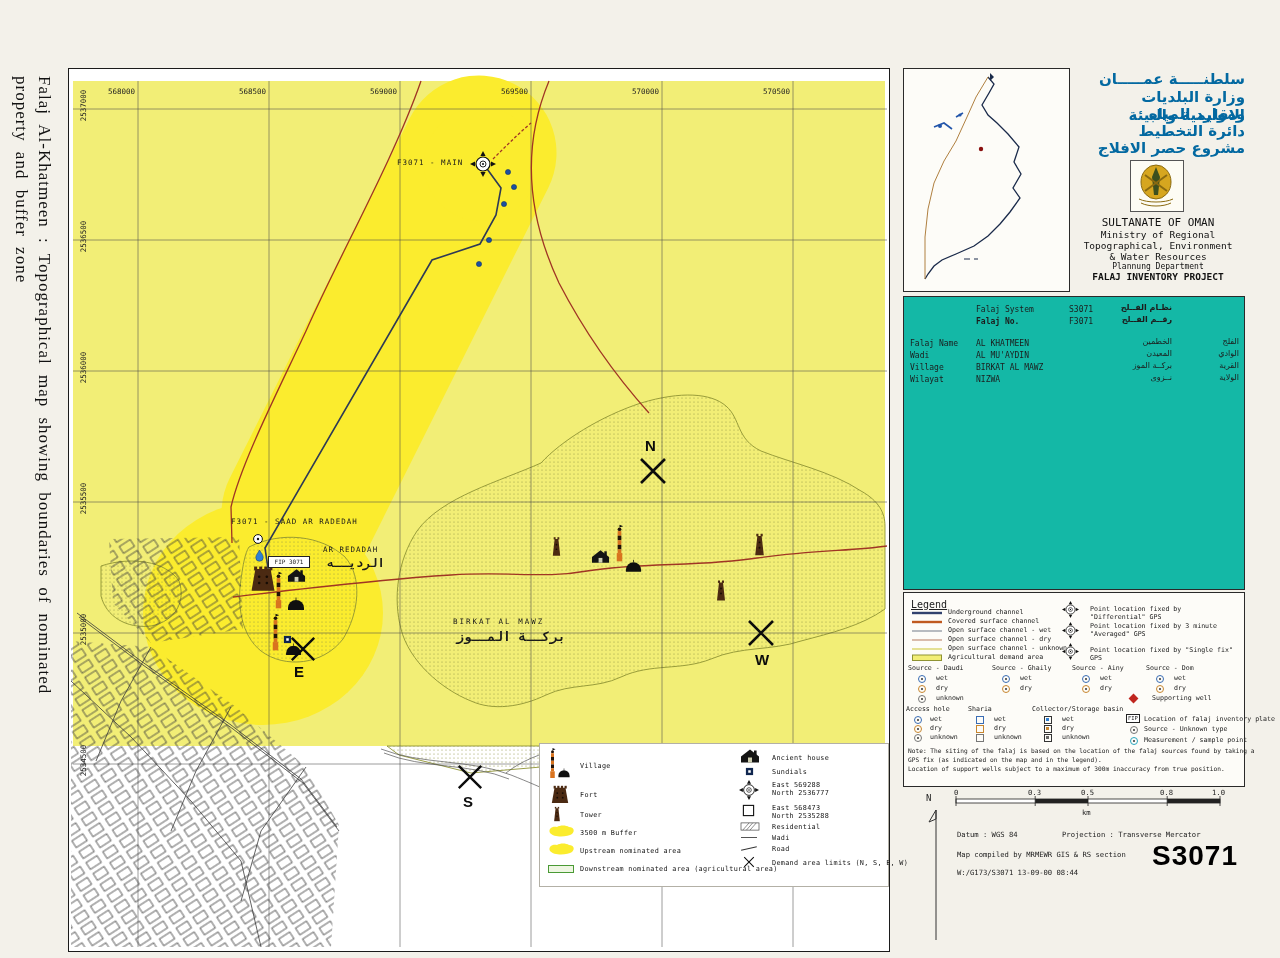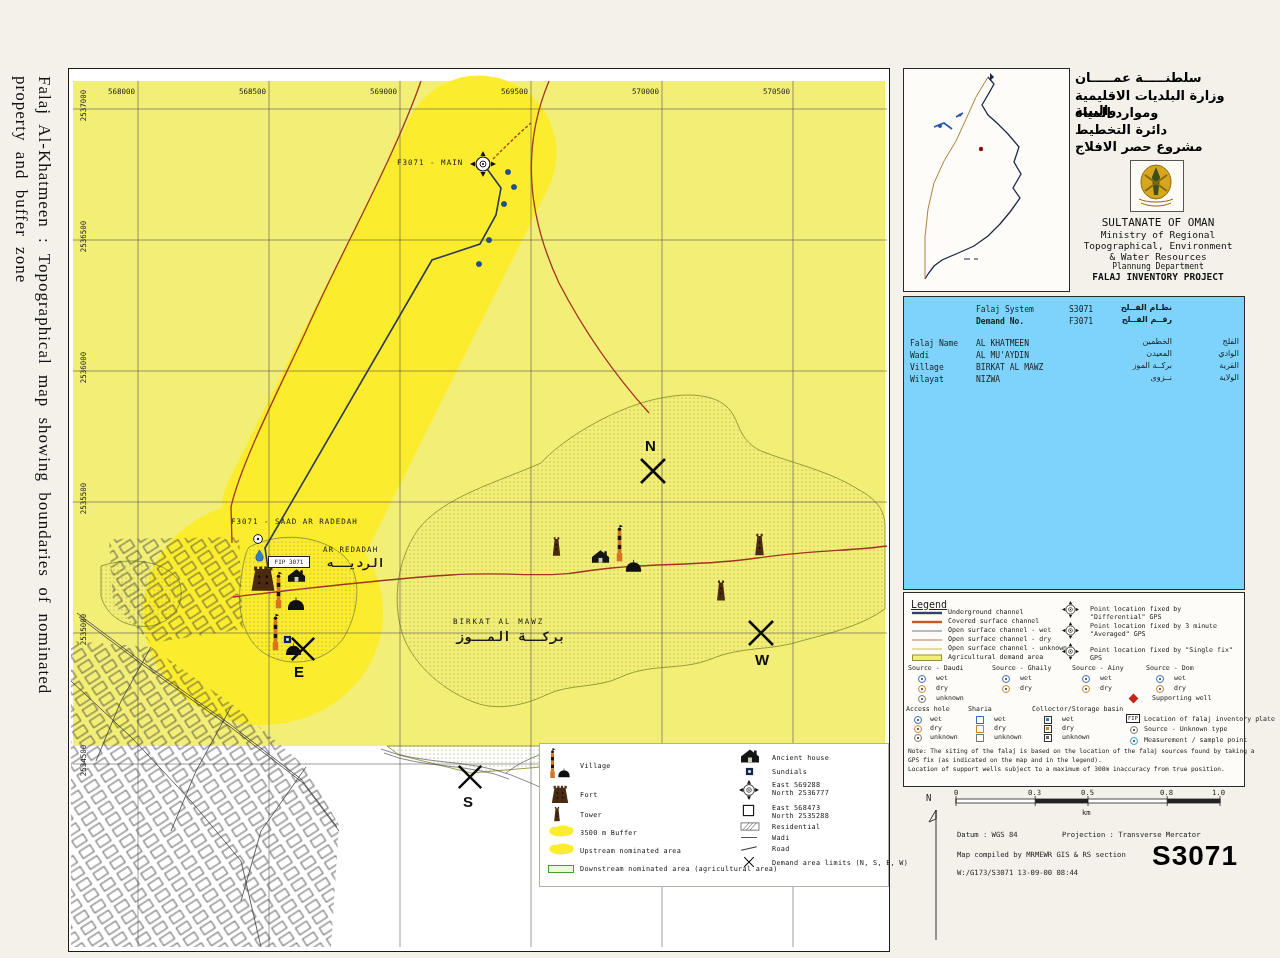--- a/index.html
+++ b/index.html
@@ -19,24 +19,24 @@
   .limit{position:absolute;font-weight:bold;font-size:15px;font-family:"Liberation Sans",sans-serif;color:#0b0b0b;}
   .fip-plate{position:absolute;border:1px solid #222;background:#fff;font-size:6px;line-height:9px;text-align:center;letter-spacing:0;}
   
   .mapleg{position:absolute;left:470px;top:674px;width:348px;height:142px;background:#fff;border:1px solid #b3b0a6;font-size:6.8px;}
   .mapleg .lbl{position:absolute;white-space:nowrap;letter-spacing:0.3px;color:#151515;}
   .mapleg .ic{position:absolute;}
   .dstream{position:absolute;width:24px;height:6px;border:1px solid #4a9a35;background:#eef6e2;}
   .thinline{position:absolute;background:#555;}
   
   .oman-box{position:absolute;left:903px;top:68px;width:165px;height:222px;border:1.2px solid #2a2a2a;background:#fdfcf8;}
-  .hdr-ar{position:absolute;left:1075px;width:170px;text-align:left;font-weight:bold;font-size:13px;color:#000000;}
+  .hdr-ar{position:absolute;left:1075px;width:170px;text-align:right;font-weight:bold;font-size:15px;color:#0369a1;}
   .hdr-en{position:absolute;left:1068px;width:180px;text-align:center;font-family:"DejaVu Sans Mono",monospace;color:#111;}
   .emblem{position:absolute;left:1130px;top:160px;width:52px;height:50px;border:1px solid #555;background:#fdfcf4;}
-  .info-box{position:absolute;left:903px;top:296px;width:340px;height:292px;border:1.2px solid #2a2a2a;background:#7dd3fc;font-size:8px;}
+  .info-box{position:absolute;left:903px;top:296px;width:340px;height:292px;border:1.2px solid #2a2a2a;background:#14b8a6;font-size:8px;}
   .info-box span{position:absolute;white-space:nowrap;}
   .leg-box{position:absolute;left:903px;top:592px;width:340px;height:193px;border:1.2px solid #2a2a2a;background:#fdfcf8;font-size:6.6px;}
   .leg-box span{position:absolute;white-space:nowrap;color:#222;}
   .leg-box .wrap{white-space:normal;}
   .ring{position:absolute;width:6px;height:6px;border:1.1px solid #555;border-radius:50%;}
   .ring::after{content:"";position:absolute;left:1.6px;top:1.6px;width:2px;height:2px;border-radius:50%;background:#333;}
   .sqr{position:absolute;width:6px;height:6px;border:1.1px solid #333;}
   .sqr.in::after{content:"";position:absolute;left:1.2px;top:1.2px;width:2.6px;height:2.6px;}
   .c-wet{border-color:#3a6db5;} .c-dry{border-color:#c8862f;} .c-unk{border-color:#777;}
   .f-wet::after{background:#2d7fd3;} .f-dry::after{background:#c8862f;} .f-unk::after{background:#666;}
@@ -346,21 +346,21 @@
 <div class="hdr-en" style="top:229px;font-size:9.5px">Ministry of Regional</div>
 <div class="hdr-en" style="top:240px;font-size:9.5px">Topographical, Environment</div>
 <div class="hdr-en" style="top:251px;font-size:9.5px">&amp; Water Resources</div>
 <div class="hdr-en" style="top:262px;font-size:8px">Plannung Department</div>
 <div class="hdr-en" style="top:271px;font-size:9.5px;font-weight:bold">FALAJ INVENTORY PROJECT</div>
 
 <div class="info-box">
   <span style="left:72px;top:8px">Falaj System</span>
   <span style="left:165px;top:8px">S3071</span>
   <span class="ar" style="right:72px;top:6px;font-weight:bold">نظـام الفــلج</span>
-  <span style="left:72px;top:20px;font-weight:bold">Demand No.</span>
+  <span style="left:72px;top:20px;font-weight:bold">Falaj No.</span>
   <span style="left:165px;top:20px">F3071</span>
   <span class="ar" style="right:72px;top:18px;font-weight:bold">رقــم الفــلج</span>
 
   <span style="left:6px;top:42px">Falaj Name</span>
   <span style="left:72px;top:42px">AL KHATMEEN</span>
   <span class="ar" style="right:72px;top:40px">الخطمين</span>
   <span class="ar" style="right:5px;top:40px">الفلج</span>
   <span style="left:6px;top:54px">Wadi</span>
   <span style="left:72px;top:54px">AL MU'AYDIN</span>
   <span class="ar" style="right:72px;top:52px">المعيدن</span>

